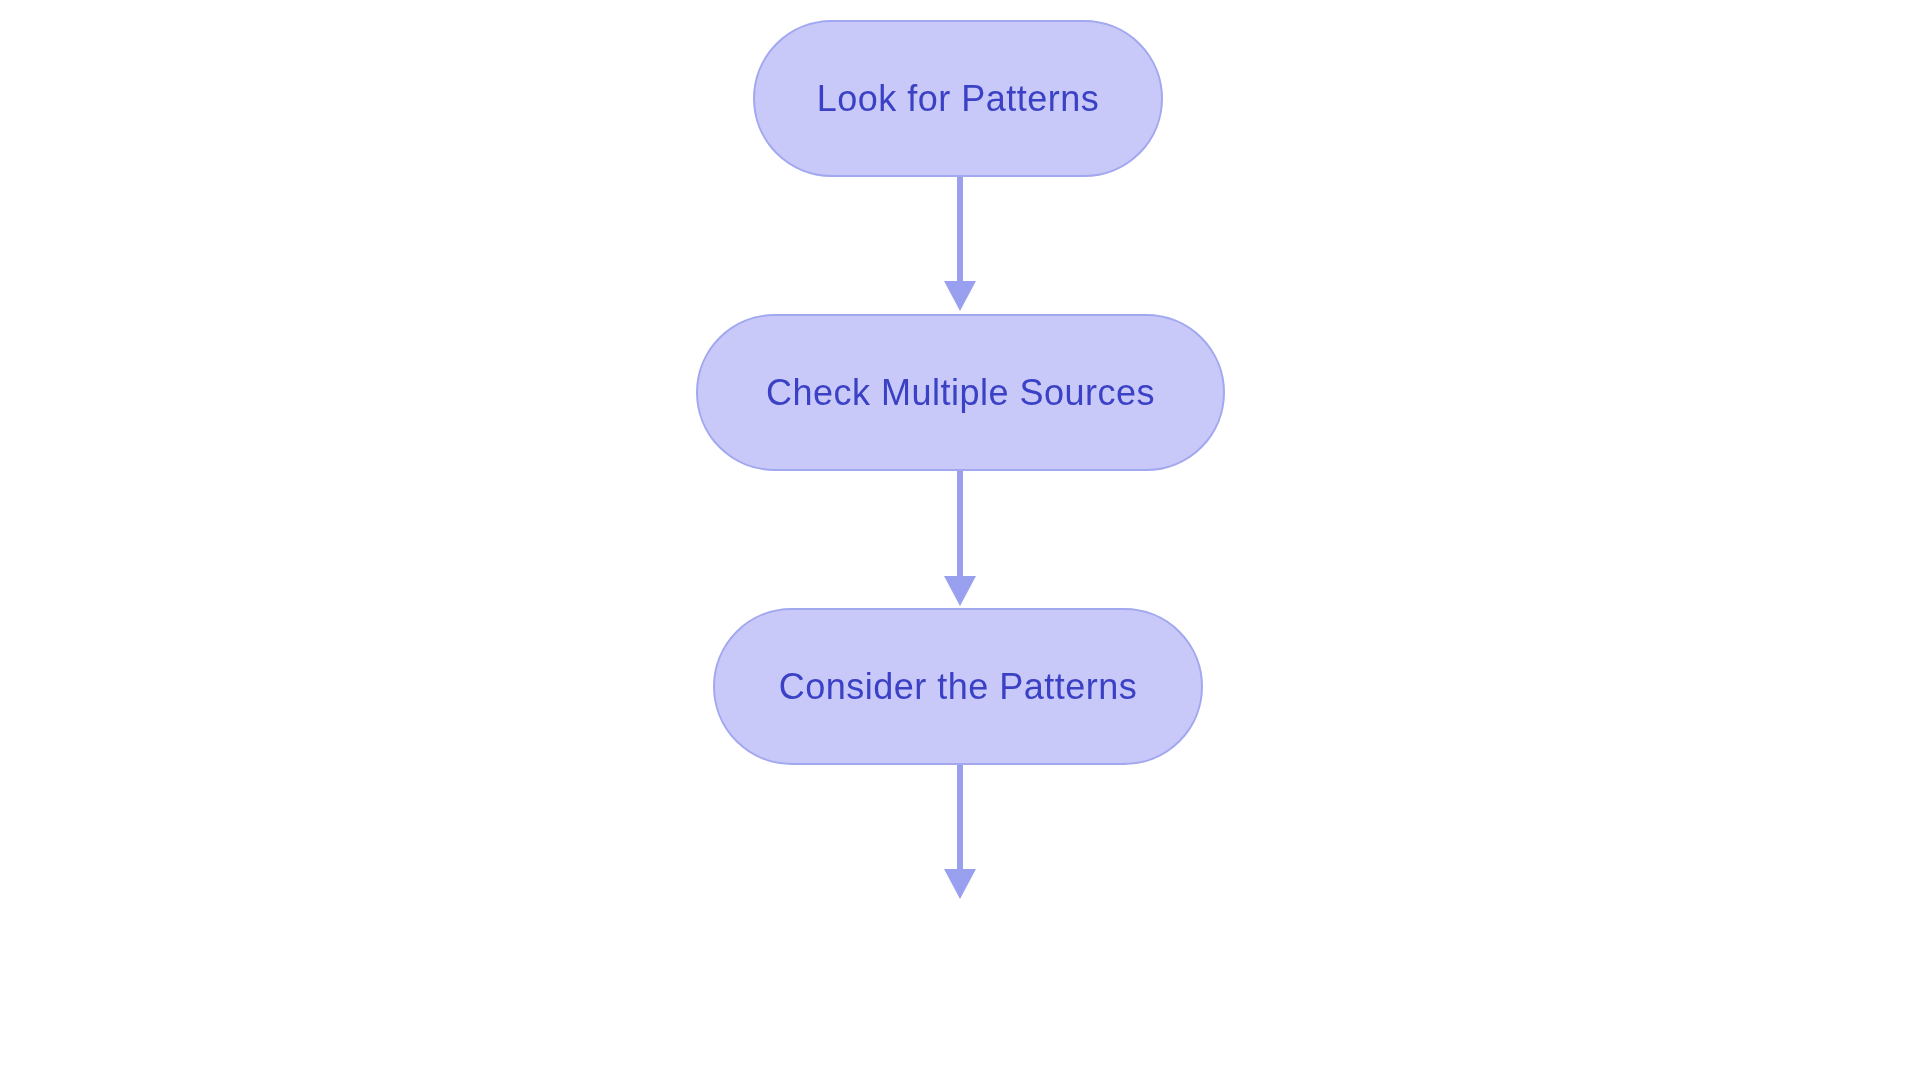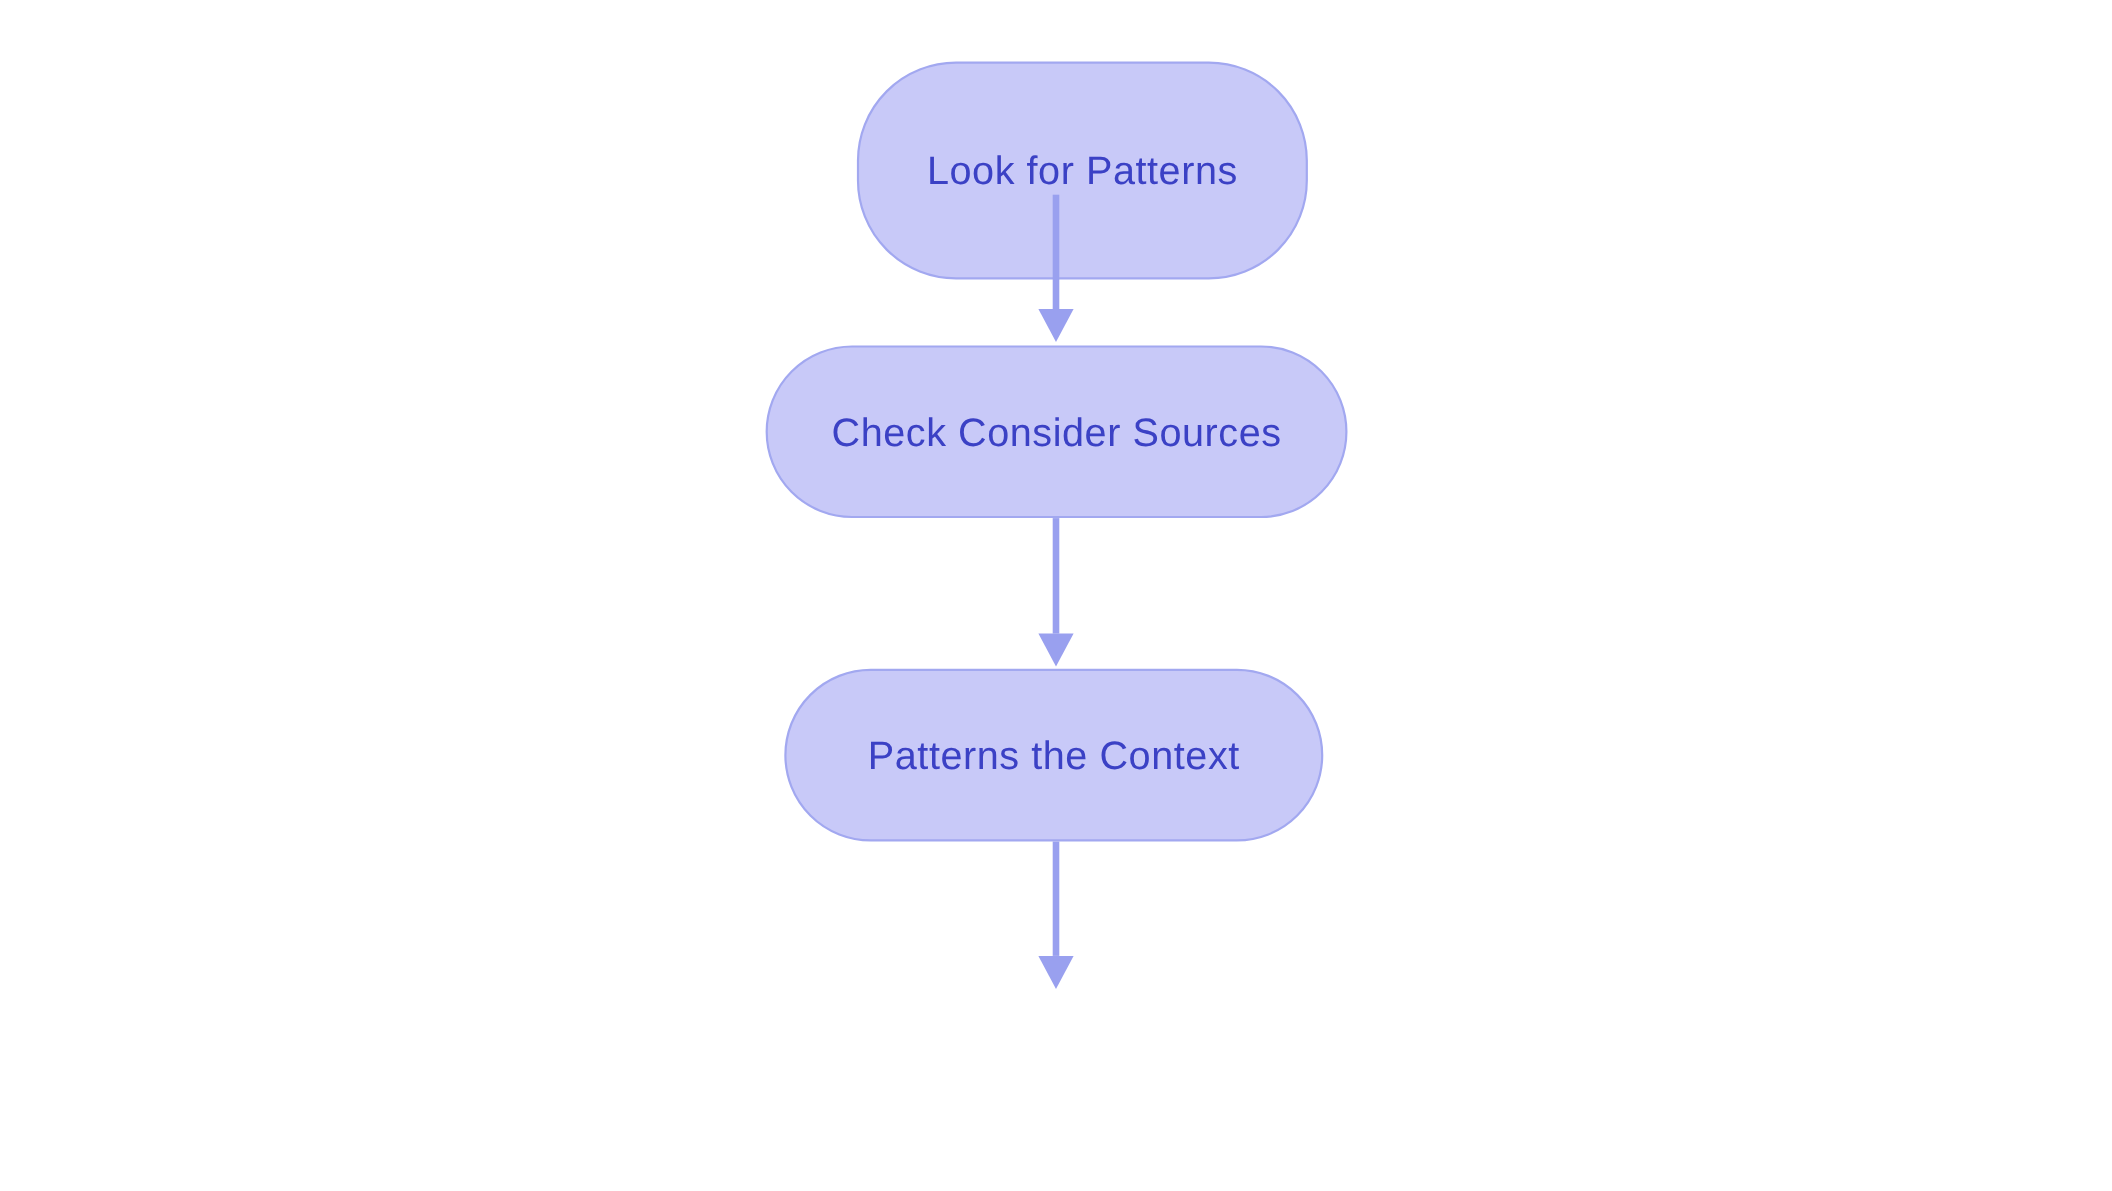--- a/index.html
+++ b/index.html
@@ -25,21 +25,21 @@
     border: 2px solid var(--node-border, #a2a8f0);
     border-radius: 90px;
   }
   .flow-node .node-label {
     color: var(--node-text, #3b41c5);
     font-size: 36px;
     font-weight: 400;
     letter-spacing: 0.5px;
     white-space: nowrap;
   }
-  #node-1 { left: 779px; top: 20px;  width: 410px; height: 198px; margin-top: 36px; }
+  #node-1 { left: 753px; top: 20px;  width: 410px; height: 157px; }
   #node-2 { left: 696px; top: 314px; width: 529px; height: 157px; }
   #node-3 { left: 713px; top: 608px; width: 490px; height: 157px; }
   #node-4 { left: 738px; top: 901px; width: 444px; height: 155px; }
 
   .flow-arrow {
     position: absolute;
     width: 32px;
     display: flex;
     flex-direction: column;
     align-items: center;
@@ -68,30 +68,30 @@
   <div class="flow-node" id="node-1">
     <span class="node-label">Look for Patterns</span>
   </div>
 
   <div class="flow-arrow" id="arrow-1">
     <div class="arrow-shaft"></div>
     <div class="arrow-head"></div>
   </div>
 
   <div class="flow-node" id="node-2">
-    <span class="node-label">Check Consider Sources</span>
+    <span class="node-label">Check Multiple Sources</span>
   </div>
 
   <div class="flow-arrow" id="arrow-2">
     <div class="arrow-shaft"></div>
     <div class="arrow-head"></div>
   </div>
 
   <div class="flow-node" id="node-3">
-    <span class="node-label">Patterns the Context</span>
+    <span class="node-label">Consider the Patterns</span>
   </div>
 
   <div class="flow-arrow" id="arrow-3">
     <div class="arrow-shaft"></div>
     <div class="arrow-head"></div>
   </div>
 
 
 </div>
 

